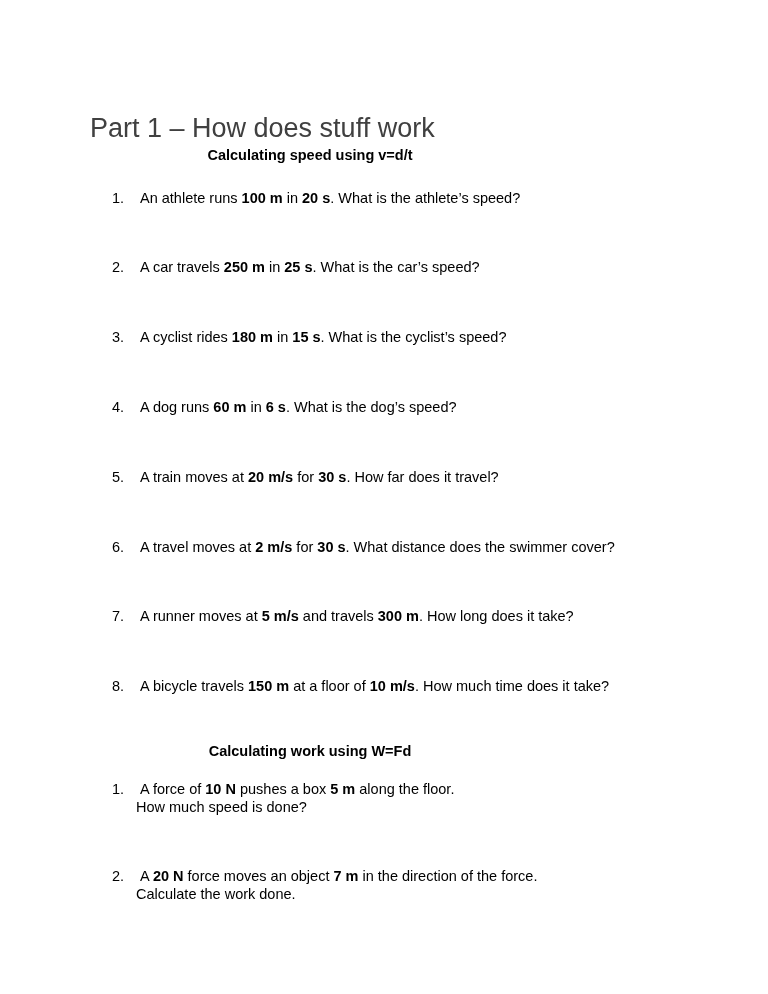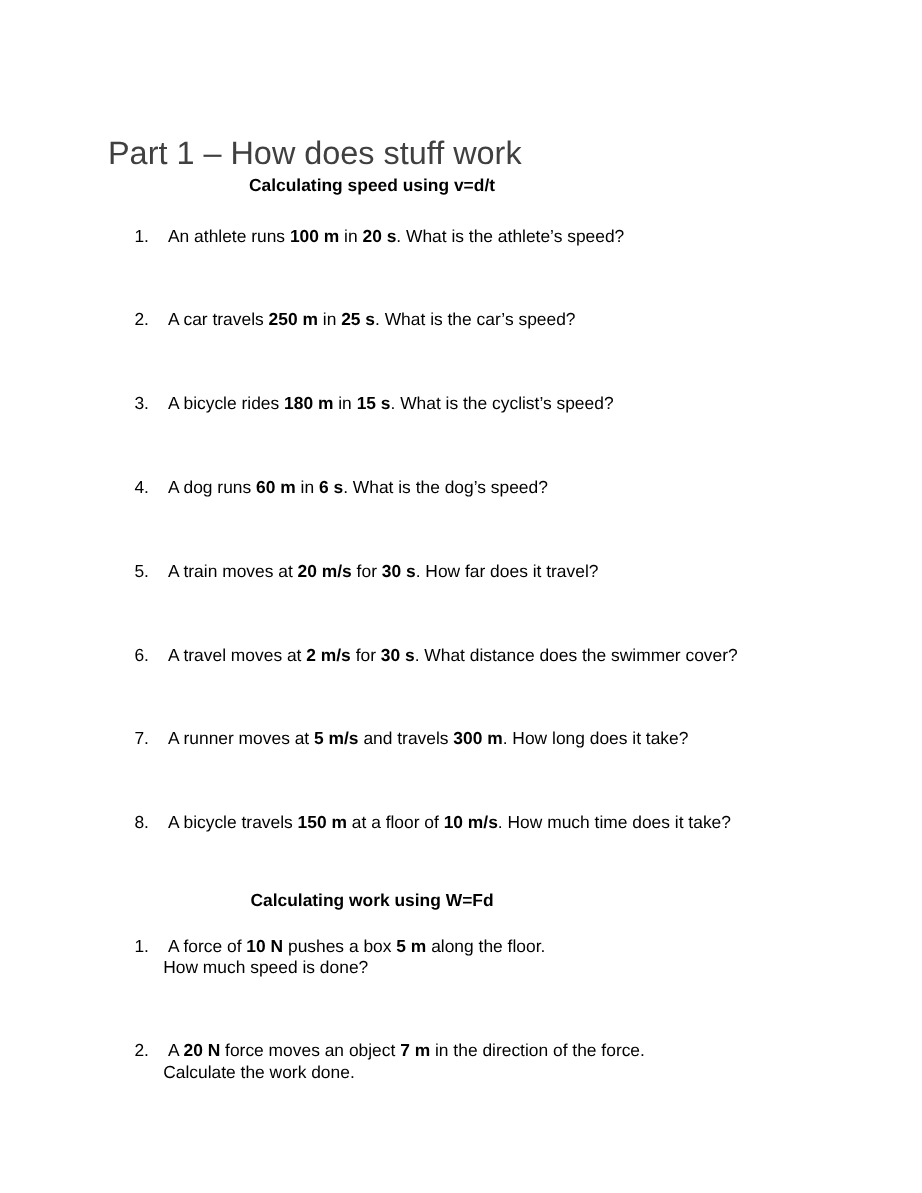--- a/index.html
+++ b/index.html
@@ -73,21 +73,21 @@
 <div class="question" style="top:189px">
   <span class="q-num">1.</span>
   <span class="q-text"><span>An athlete runs </span><b>100 m</b><span> in </span><b>20 s</b><span>. What is the athlete’s speed?</span></span>
 </div>
 <div class="question" style="top:258px">
   <span class="q-num">2.</span>
   <span class="q-text"><span>A car travels </span><b>250 m</b><span> in </span><b>25 s</b><span>. What is the car’s speed?</span></span>
 </div>
 <div class="question" style="top:328px">
   <span class="q-num">3.</span>
-  <span class="q-text"><span>A bicycle rides </span><b>180 m</b><span> in </span><b>15 s</b><span>. What is the cyclist’s speed?</span></span>
+  <span class="q-text"><span>A cyclist rides </span><b>180 m</b><span> in </span><b>15 s</b><span>. What is the cyclist’s speed?</span></span>
 </div>
 <div class="question" style="top:398px">
   <span class="q-num">4.</span>
   <span class="q-text"><span>A dog runs </span><b>60 m</b><span> in </span><b>6 s</b><span>. What is the dog’s speed?</span></span>
 </div>
 <div class="question" style="top:468px">
   <span class="q-num">5.</span>
   <span class="q-text"><span>A train moves at </span><b>20 m/s</b><span> for </span><b>30 s</b><span>. How far does it travel?</span></span>
 </div>
 <div class="question" style="top:538px">

